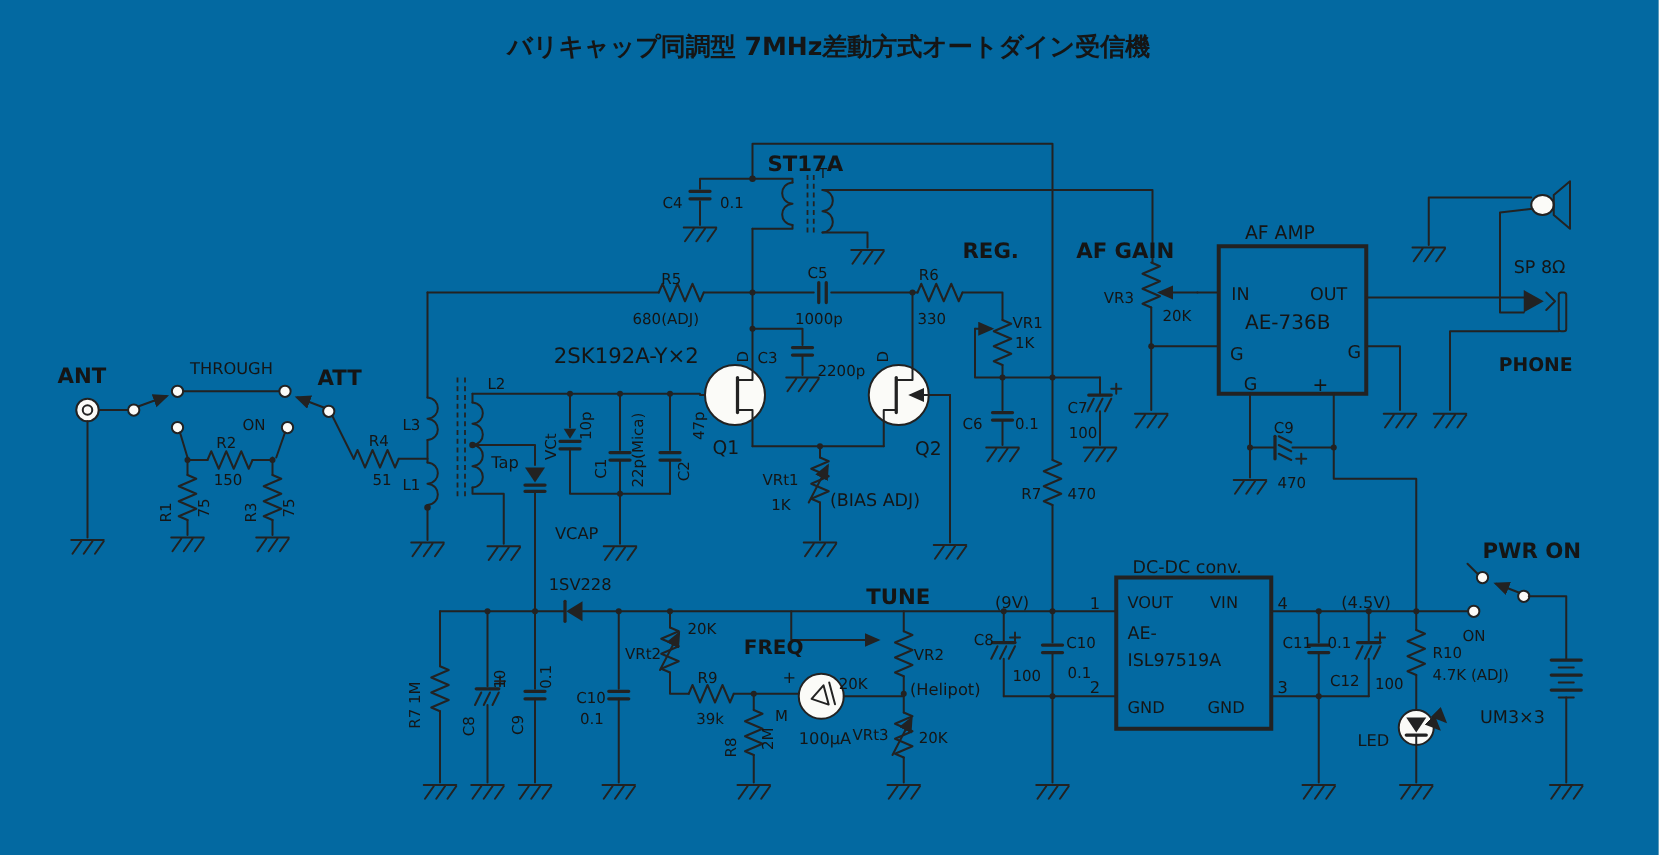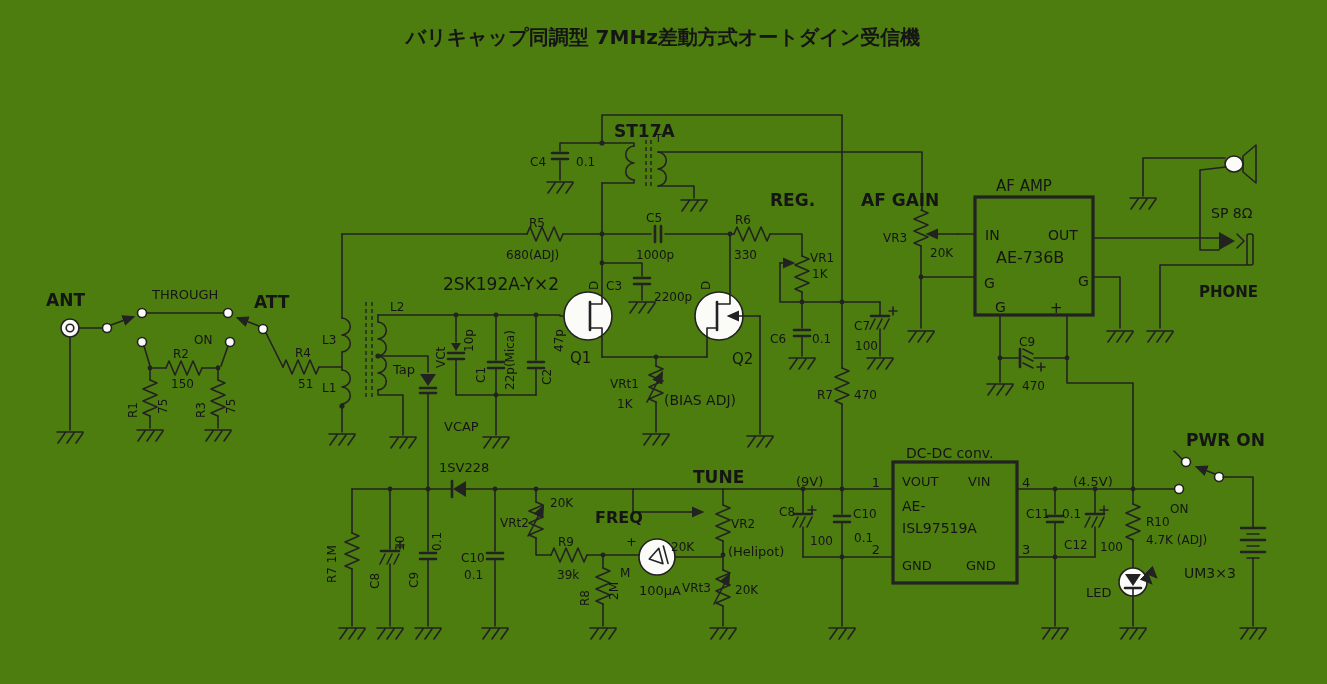--- a/index.html
+++ b/index.html
@@ -1,16 +1,16 @@
 <!DOCTYPE html>
 <html><head>
 <meta charset="utf-8">
 <style>
   html,body{margin:0;padding:0;background:#e8e8e6;}
-  .page{width:1327px;height:684px;background:#4d7c0f;position:relative;font-family:"DejaVu Sans",sans-serif;}
+  .page{width:1327px;height:684px;background:#0369a1;position:relative;font-family:"DejaVu Sans",sans-serif;}
   svg{display:block}
   .w{stroke:#222;stroke-width:1.6;fill:none;stroke-linecap:round;stroke-linejoin:round}
   .w2{stroke:#222;stroke-width:2.6;fill:none;stroke-linecap:round}
   .bk{stroke:#222;stroke-width:3.2;fill:none}
   .dash{stroke:#222;stroke-width:1.4;fill:none;stroke-dasharray:4 3}
   .d{fill:#222;stroke:none}
   .sw{fill:#fbfbf8;stroke:#222;stroke-width:1.6}
   .fill{fill:#222;stroke:none}
   text{fill:#151515;font-family:"DejaVu Sans",sans-serif}
   .t{font-size:12px}.t11{font-size:11px}.t13{font-size:13px}.t14{font-size:14px}

